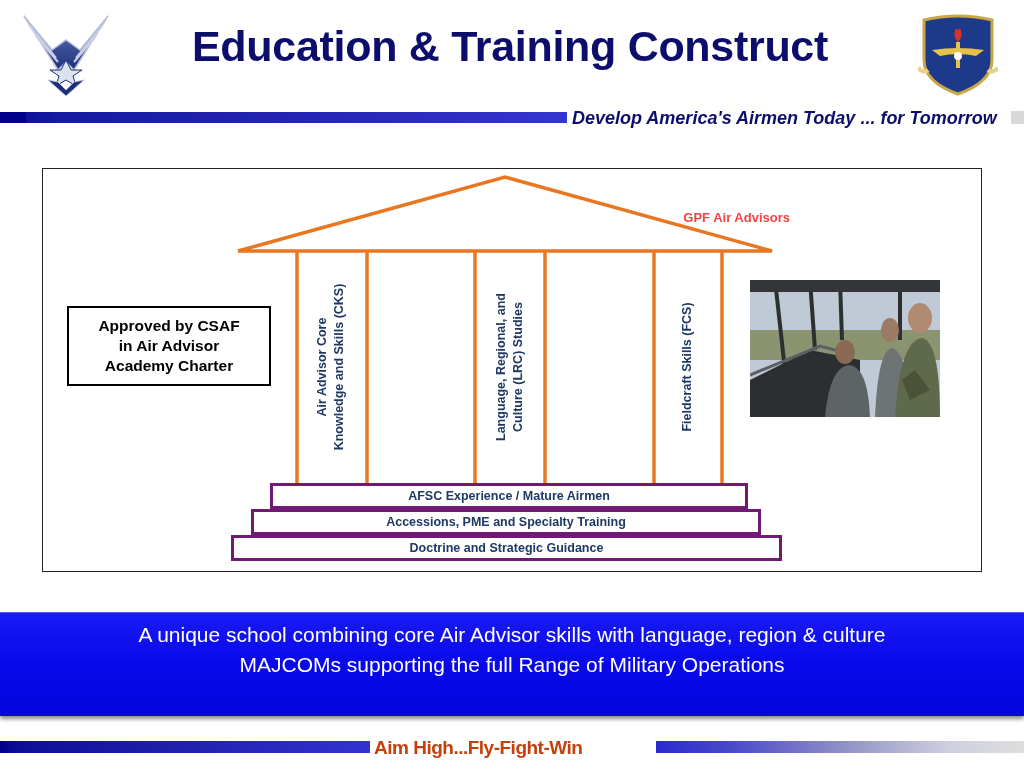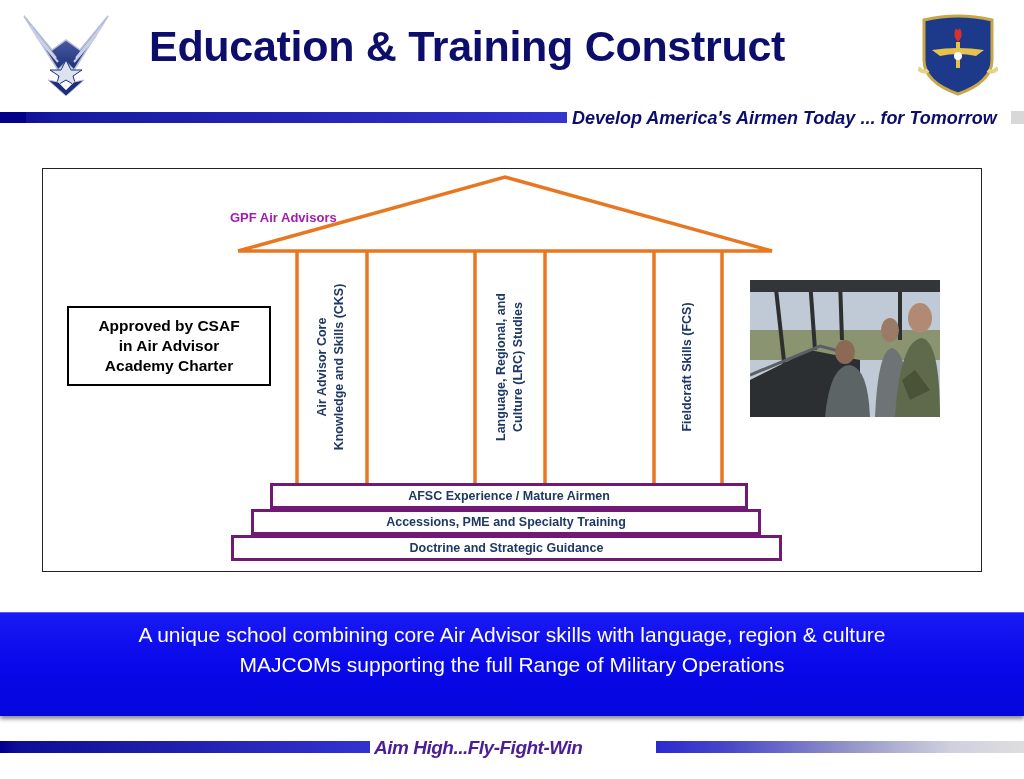--- a/index.html
+++ b/index.html
@@ -3,21 +3,21 @@
 <meta charset="utf-8">
 <style>
   html, body { margin: 0; padding: 0; }
   body {
     width: 1024px; height: 779px; position: relative; overflow: hidden;
     background: #ffffff;
     font-family: "Liberation Sans", sans-serif;
   }
   .abs { position: absolute; }
   .title {
-    left: 149px; top: 22px; width: 740px; text-align: left;
+    left: 140px; top: 22px; width: 740px; text-align: center;
     font-size: 43px; font-weight: bold; color: #0d0d6b; letter-spacing: -0.3px;
   }
   .hdr-bar {
     left: 0; top: 112px; width: 567px; height: 11px;
     background: linear-gradient(to right, #080894 0%, #161aa0 10%, #2626b8 60%, #3535d0 100%);
   }
   .hdr-bar-left { left: 0; top: 112px; width: 26px; height: 11px; background: #00008a; }
   .hdr-tag {
     left: 572px; top: 108px; font-size: 18px; font-weight: bold; font-style: italic; color: #0d0d6b;
   }
@@ -42,39 +42,39 @@
     position: absolute; color: #1f3864; font-weight: bold; font-size: 12.5px;
     line-height: 17px; text-align: center; white-space: nowrap;
     transform: rotate(-90deg); transform-origin: center center;
   }
   .step {
     position: absolute; box-sizing: border-box; border: 3px solid #701a75; background: #fff;
     display: flex; align-items: center; justify-content: center;
     color: #1f3864; font-weight: bold; font-size: 12.5px;
   }
   .roof-label {
-    position: absolute; color: #a21caf; font-weight: bold; font-size: 13px;
-    left: 0; width: 560px; text-align: left; top: 38px;
+    position: absolute; color: #ef4444; font-weight: bold; font-size: 13px;
+    left: 0; width: 560px; text-align: right; top: 38px;
   }
 
   .blue-box {
     left: 0; top: 612px; width: 1024px; height: 104px; box-sizing: border-box;
     background: #0a0af0;
     background: linear-gradient(180deg, #1a1af5 0%, #0808ea 50%, #0505dc 100%);
     box-shadow: 0 3px 4px rgba(0,0,0,0.45);
     border-top: 1px solid #5a5aff;
     color: #ffffff; text-align: center; font-size: 21px; line-height: 30px;
     padding-top: 7px;
   }
   .ftr-bar-l {
     left: 0; top: 741px; width: 370px; height: 12px;
     background: linear-gradient(to right, #000090 0%, #0d0d95 5%, #1d1da8 40%, #3232d0 100%);
   }
   .ftr-tag {
-    left: 374px; top: 737px; font-size: 19px; font-weight: bold; font-style: italic; color: #4c1d95;
+    left: 374px; top: 737px; font-size: 19px; font-weight: bold; color: #c2410c;
     letter-spacing: -0.5px;
   }
   .ftr-bar-r {
     left: 656px; top: 741px; width: 368px; height: 12px;
     background: linear-gradient(to right, #2a2ad0 0%, #4848c8 20%, #9a9ac8 55%, #cfcfe0 80%, #dedede 100%);
   }
 </style>
 </head>
 <body>
 

